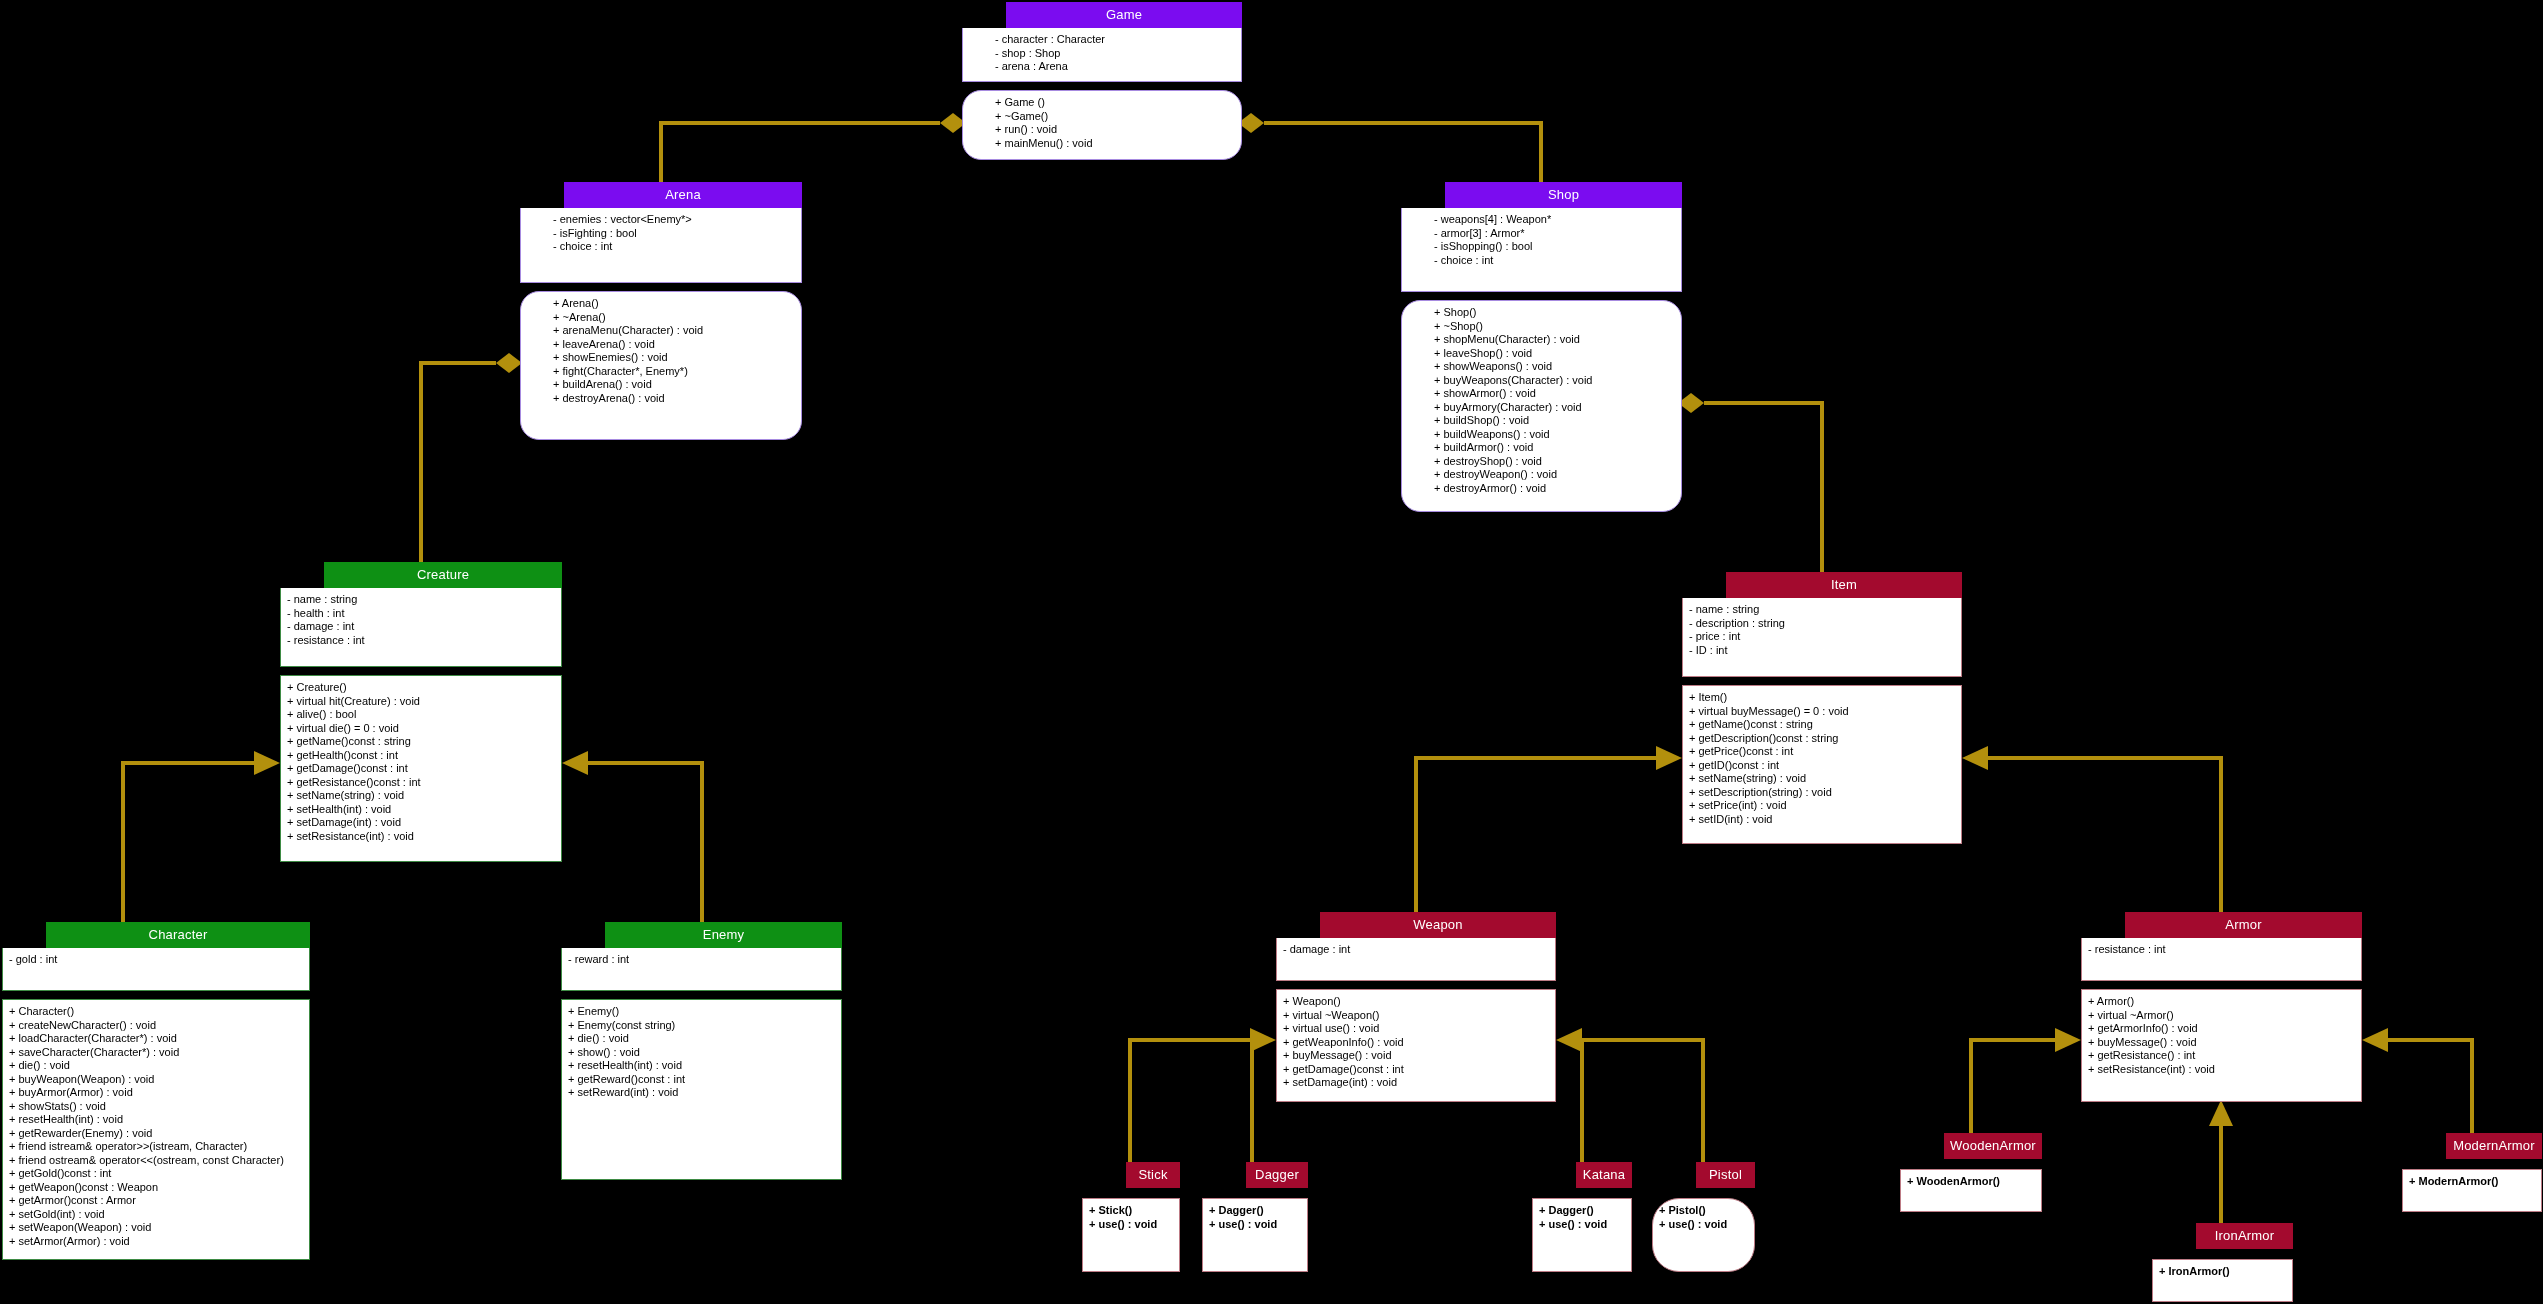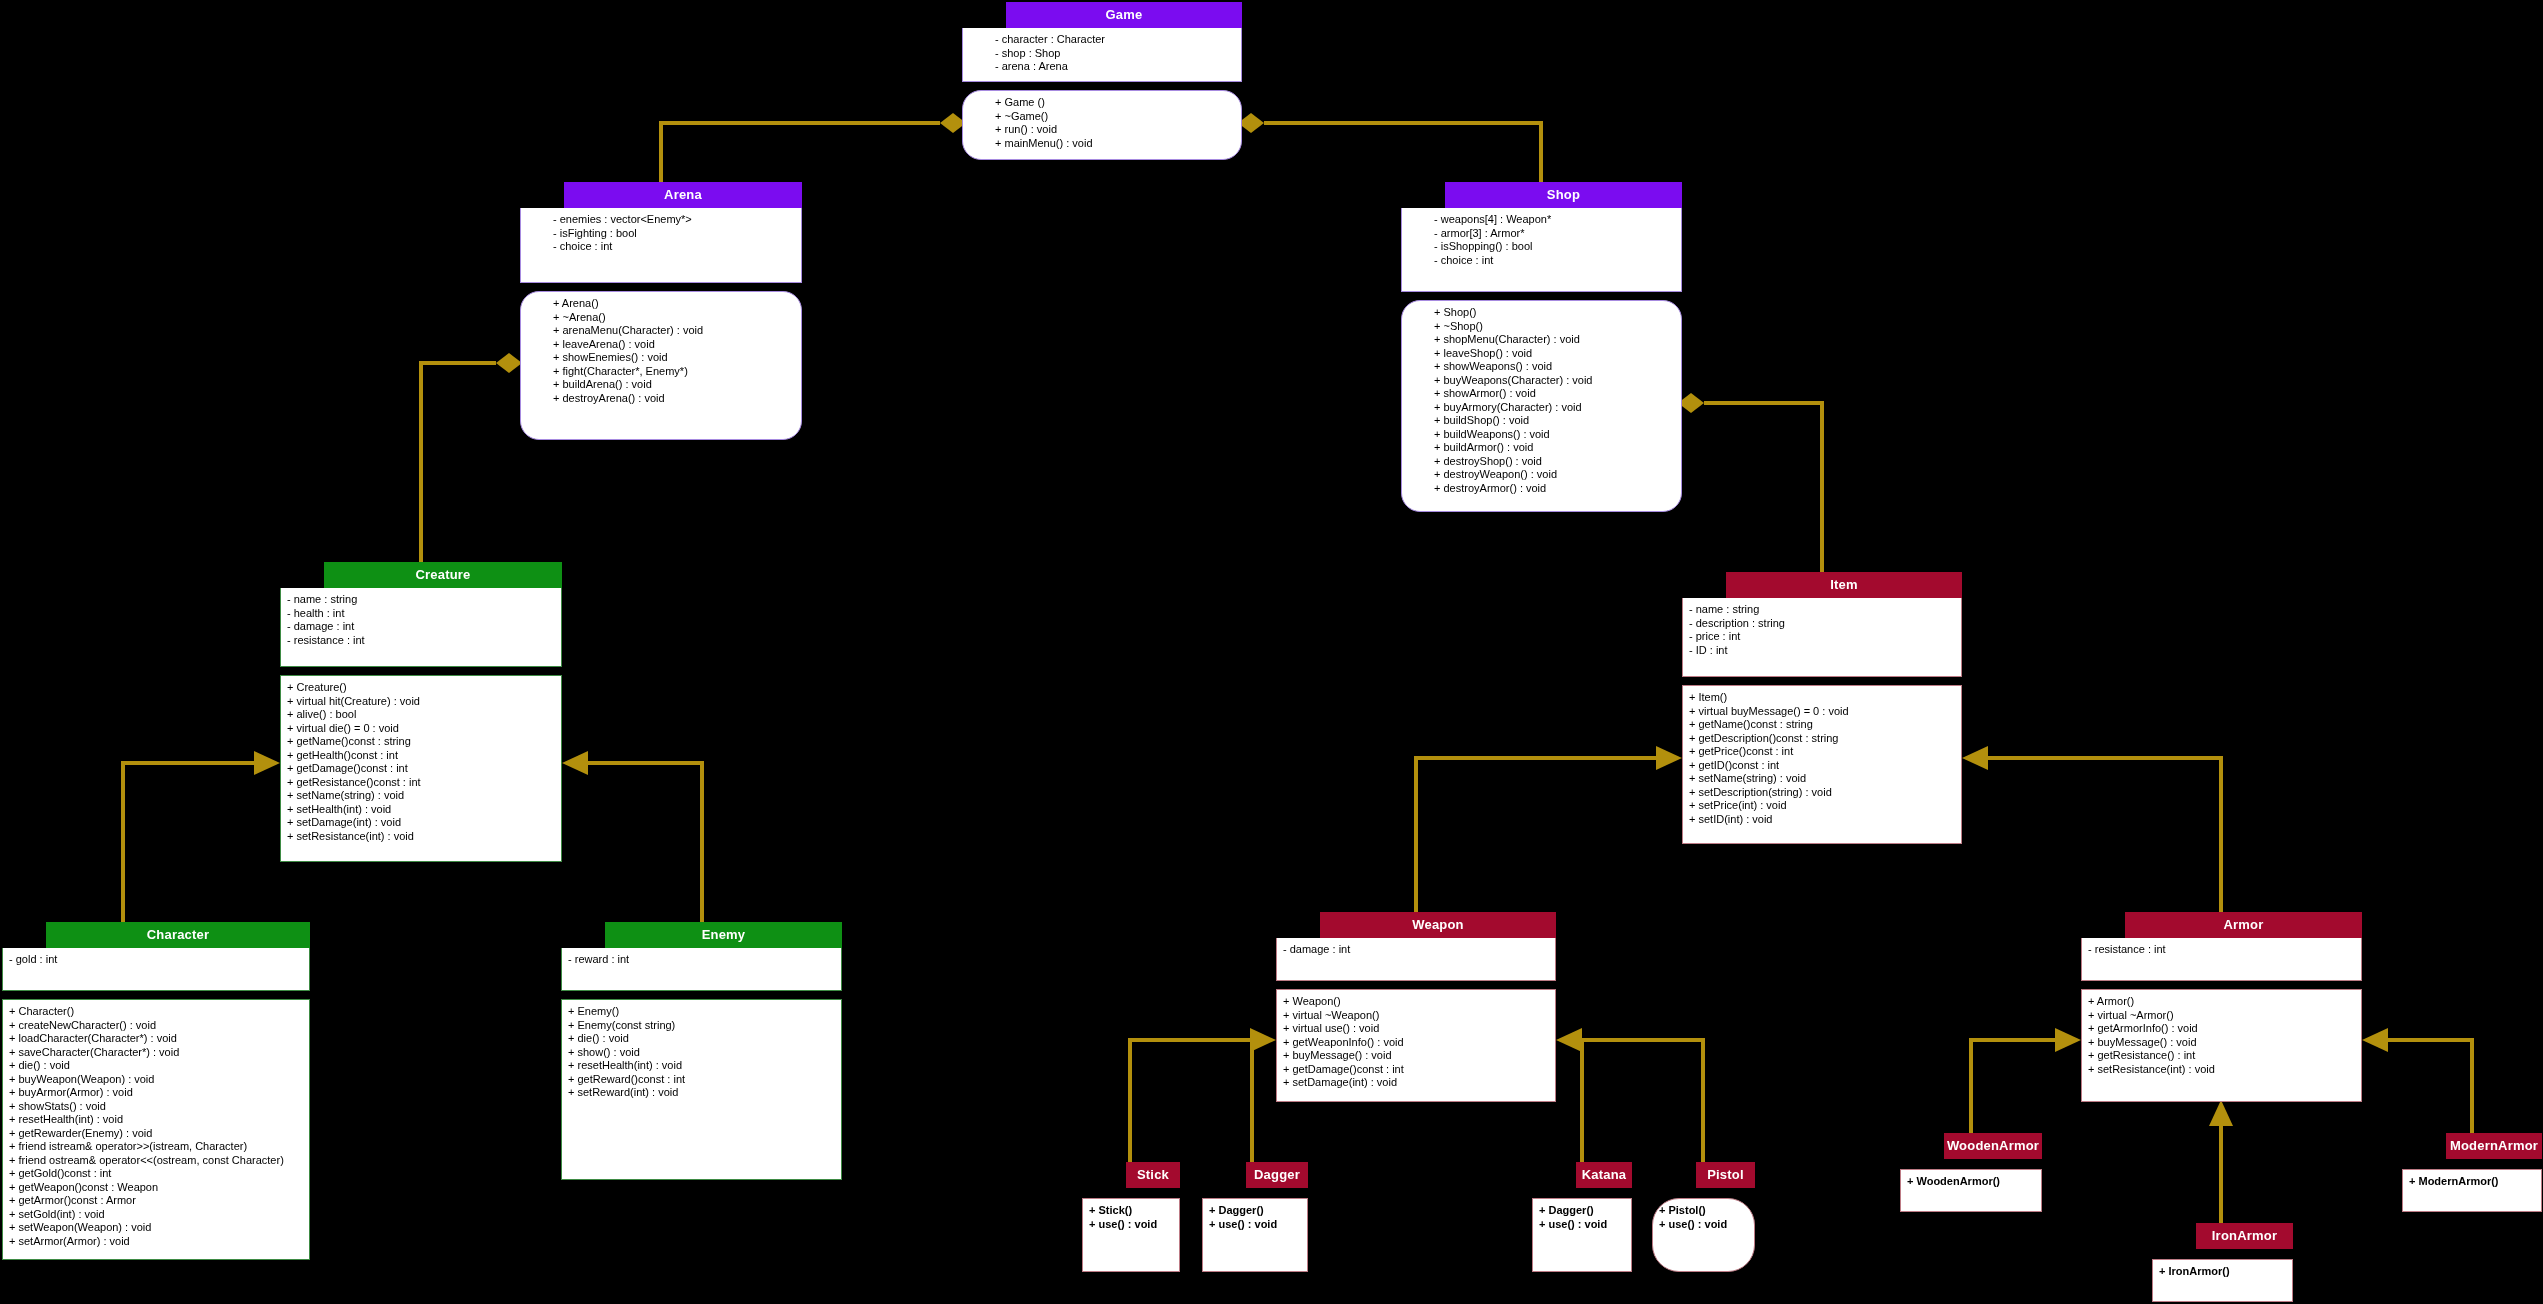--- a/index.html
+++ b/index.html
@@ -1,19 +1,19 @@
 <!DOCTYPE html>
 <html><head>
 <meta charset="utf-8">
 <style>
   html,body{margin:0;padding:0;background:#000;}
   #canvas{position:relative;width:2543px;height:1304px;background:#000;overflow:hidden;font-family:"Liberation Sans",sans-serif;}
   #connector-layer{position:absolute;left:0;top:0;width:2543px;height:1304px;}
   .uml-class{position:absolute;box-sizing:border-box;}
-  .uml-header{height:24px;line-height:24px;text-align:center;color:#fff;font-weight:bold;font-size:13px;letter-spacing:.2px;margin-left:44px;}
+  .uml-header{height:24px;line-height:24px;text-align:center;color:#fff;font-weight:normal;font-size:13px;letter-spacing:.2px;margin-left:44px;}
   .uml-section{background:#fff;box-sizing:border-box;padding:5px 6px;font-size:11px;line-height:13.5px;color:#000;overflow:hidden;}
   .member-line{white-space:nowrap;}
   .uml-methods{margin-top:8px;}
   .no-attrs .uml-methods{margin-top:10px;font-weight:bold;}
   .theme-purple .uml-header{background:#7B0CF0;border:1px solid #7B0CF0;}
   .theme-purple .uml-section{border:1px solid #A78BE0;border-top:none;padding-left:32px;}
   .theme-purple .uml-methods{border-top:1px solid #A78BE0;border-radius:19px;}
   .theme-green .uml-header{background:#0E9014;border:1px solid #0E9014;}
   .theme-green .uml-section{border:1px solid #3E8B44;border-top:none;}
   .theme-green .uml-methods{border-top:1px solid #3E8B44;}

